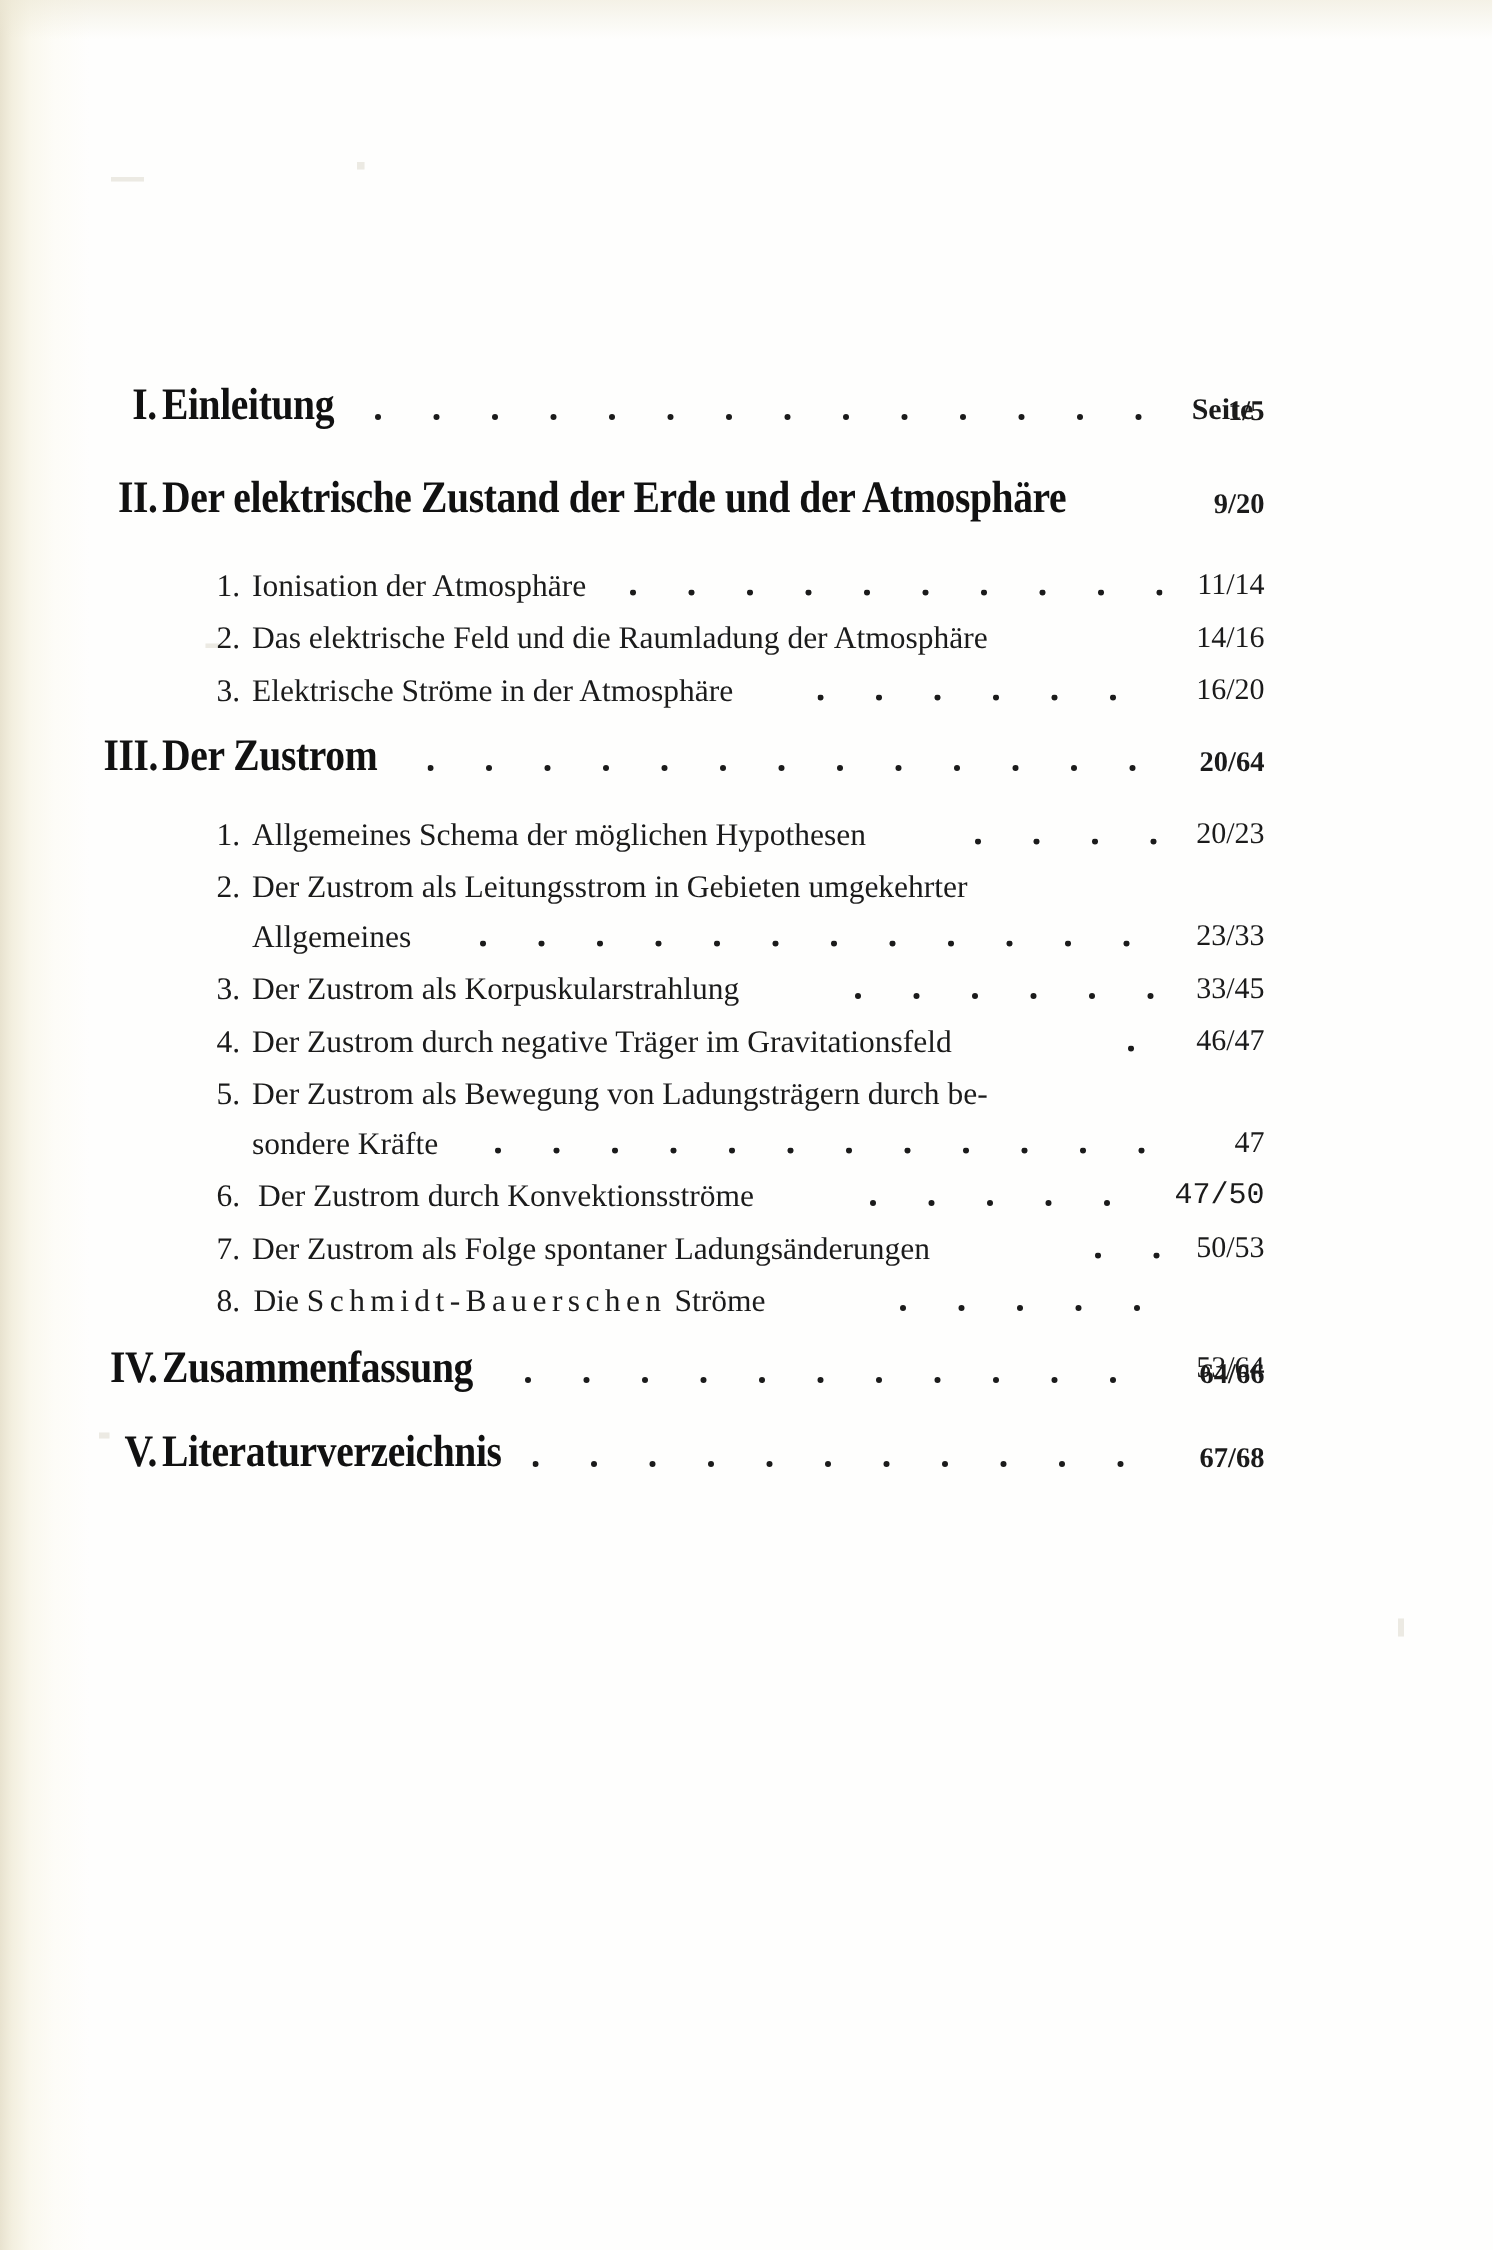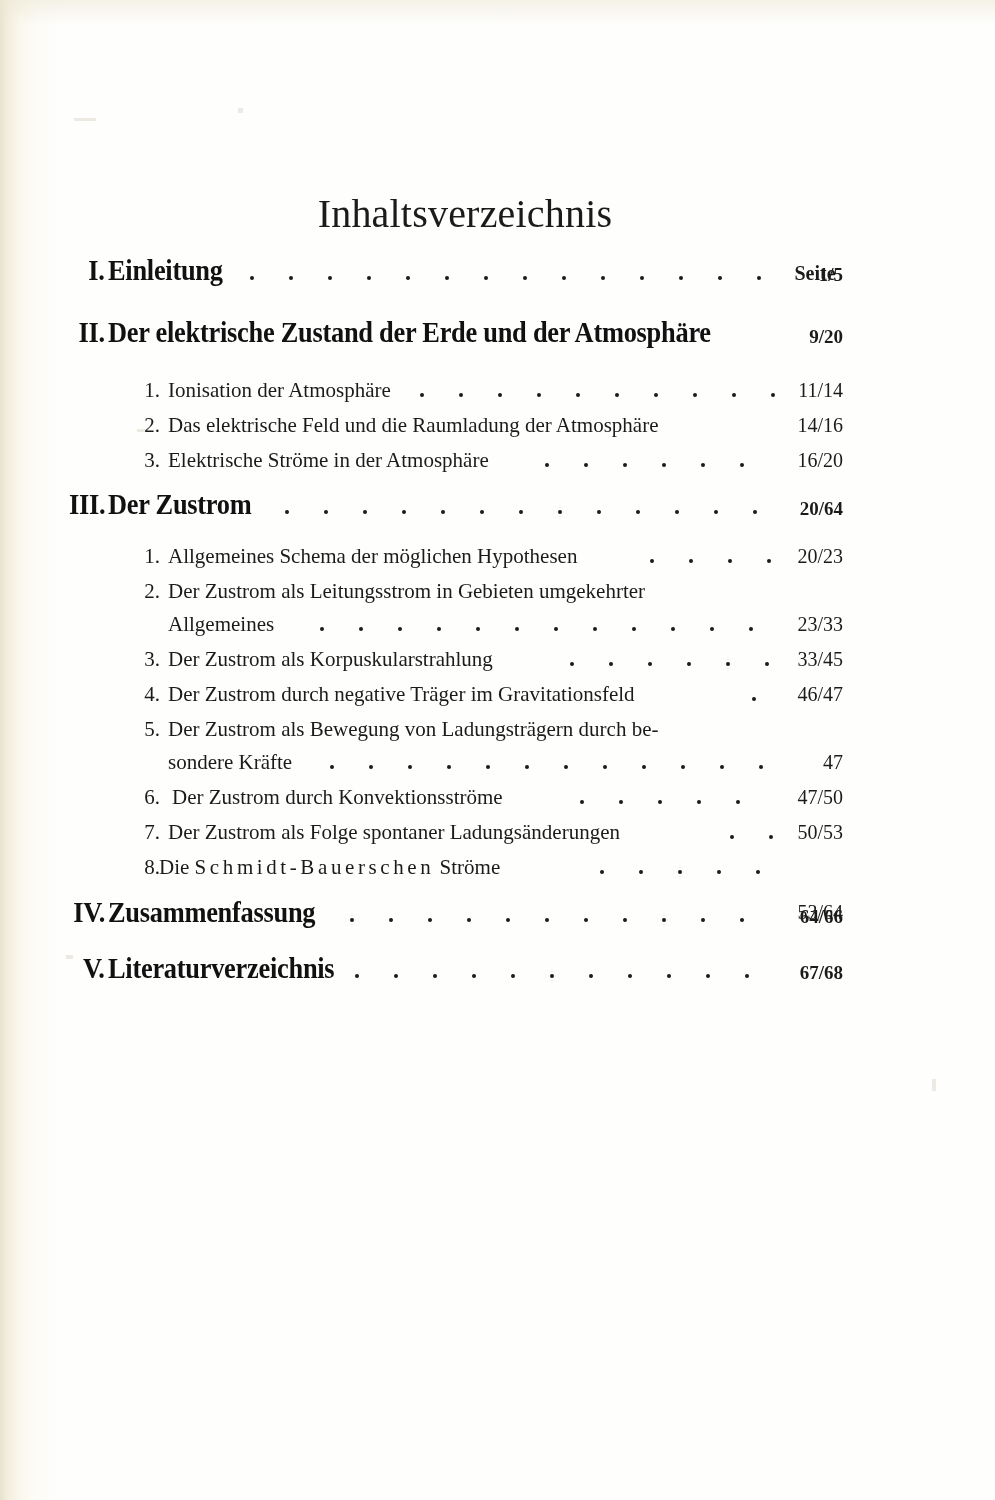--- a/index.html
+++ b/index.html
@@ -164,21 +164,20 @@
 <div class="page">
 
   <div class="scan-edge-left"></div>
   <div class="scan-edge-top"></div>
   <div class="speck" style="left:74px;  top:118px; width:22px; height:3px;"></div>
   <div class="speck" style="left:238px; top:108px; width:5px;  height:5px;"></div>
   <div class="speck" style="left:932px; top:1079px; width:4px; height:12px;"></div>
   <div class="speck" style="left:66px;  top:955px; width:7px;  height:4px;"></div>
   <div class="speck" style="left:137px; top:429px; width:12px; height:3px;"></div>
 
-  <div class="doc-title">Inhaltsverzeichnis</div>
 
   <div class="seite-head">Seite</div>
 
   <div class="content" id="toc-body">
       <div class="row major" style="top: 0px;">
         <span class="num" style="top: 253px;">I.</span>
         <span class="label" style="left: 108px; top: 253px;">Einleitung</span>
         <span class="leaders" style="left: 250px; top: 276px; width: 522px;">
           <i style="left: 0px;"></i>
           <i style="left: 39px;"></i>
@@ -332,34 +331,34 @@
       <div class="row minor" style="top: 0px;">
         <span class="num" style="top: 785px;">6.</span>
         <span class="label" style="left: 172px; top: 785px;">Der Zustrom durch Konvektionsströme</span>
         <span class="leaders" style="left: 580px; top: 800px; width: 195px;">
           <i style="left: 0px;"></i>
           <i style="left: 39px;"></i>
           <i style="left: 78px;"></i>
           <i style="left: 117px;"></i>
           <i style="left: 156px;"></i>
         </span>
-        <span class="pages" style="top: 786px;">47/50</span>
+        <span class="pages" style="top: 786px; font-family: Liberation Mono, monospace;">47/50</span>
       </div>
       <div class="row minor" style="top: 0px;">
         <span class="num" style="top: 820px;">7.</span>
         <span class="label" style="left: 168px; top: 820px;">Der Zustrom als Folge spontaner Ladungsänderungen</span>
         <span class="leaders" style="left: 730px; top: 835px; width: 45px;">
           <i style="left: 0px;"></i>
           <i style="left: 39px;"></i>
         </span>
         <span class="pages" style="top: 821px;">50/53</span>
       </div>
       <div class="row minor" style="top: 0px;">
         <span class="num" style="top: 855px;">8.</span>
-        <span class="label" style="left: 159px; top: 855px;"><span>Die </span><span class="spaced">Schmidt-Bauerschen</span><span> Ströme</span></span>
+        <span class="label" style="left: 169px; top: 855px;"><span>Die </span><span class="spaced">Schmidt-Bauerschen</span><span> Ströme</span></span>
         <span class="leaders" style="left: 600px; top: 870px; width: 175px;">
           <i style="left: 0px;"></i>
           <i style="left: 39px;"></i>
           <i style="left: 78px;"></i>
           <i style="left: 117px;"></i>
           <i style="left: 156px;"></i>
         </span>
         <span class="pages" style="top: 856px; margin-top: 45px;">53/64</span>
       </div>
       <div class="row major" style="top: 0px;">

